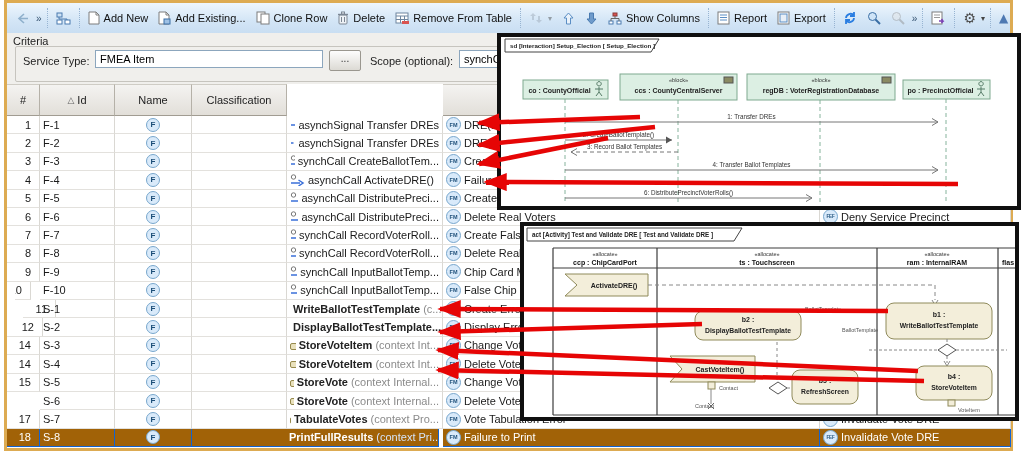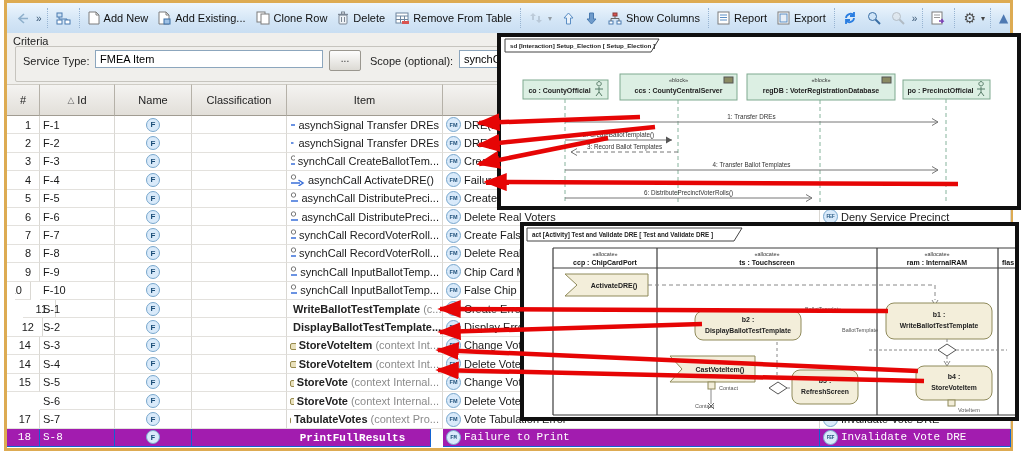--- a/index.html
+++ b/index.html
@@ -33,21 +33,21 @@
   .th{position:absolute;top:0;height:32px;box-sizing:border-box;
       background:linear-gradient(#f4f3f1,#e2dfd9);border-right:1px solid #b5b1a8;border-bottom:1px solid #a19c92;
       border-top:1px solid #cfccc5;display:flex;align-items:center;justify-content:center;font-size:11px;color:#222;gap:3px;}
   .sort-tri{font-size:9px;color:#666;}
   .tbody{top:116px;height:332px;}
   .trow{position:absolute;left:0;width:1004px;}
   .td{position:absolute;top:0;height:100%;box-sizing:border-box;border-right:1px solid #dad8d3;
       border-bottom:1px solid #e3e1dd;display:flex;align-items:center;font-size:11px;color:#1a1a1a;
       padding:0 3px;overflow:hidden;white-space:nowrap;gap:3px;}
   .td.num{justify-content:flex-end;padding-right:8px;}
-  .trow.selected .td{background:#a21caf;color:#fff;border-color:#1263d2;font-family:Liberation Mono, monospace;}
+  .trow.selected .td{background:#a16207;color:#fff;border-color:#1263d2;}
   .trow.selected .suffix{color:#d5e3f8;}
   .suffix{color:#8b8b8b;}
   .bname{font-weight:bold;color:#222;}
   .trow.selected .bname{color:#fff;}
   .ci{display:inline-flex;align-items:center;justify-content:center;border-radius:50%;
       background:#d9eafa;border:1px solid #78a7cd;color:#1d4f79;font-weight:bold;flex:none;}
   .ci.f{width:12px;height:12px;font-size:8px;}
   .ci.fm{width:13px;height:13px;font-size:5.5px;}
   .ci.fef{width:13px;height:13px;font-size:4.5px;letter-spacing:-.2px;}
   
@@ -223,23 +223,20 @@
       <div class="th" style="left: 33px; width: 75px;">
         <span class="sort-tri">△</span>
         <span>Id</span>
       </div>
       <div class="th" style="left: 185px; width: 95px;">
         <span>Classification</span>
       </div>
       <div class="th" style="left: 108px; width: 77px;">
         <span>Name</span>
       </div>
-      <div class="th" style="left: 280px; width: 156px;">
-        <span>Item</span>
-      </div>
       <div class="th" style="left: 436px; width: 377px;">
         <span></span>
       </div>
       <div class="th" style="left: 813px; width: 191px;">
         <span></span>
       </div>
     </div>
   <div class="tbody">
       <div class="trow" style="top: 0px; height: 18.4px;">
         <div class="td num" style="left: 0px; width: 33px;">1</div>
@@ -601,21 +598,21 @@
           <span>Invalidate Vote DRE</span>
         </div>
       </div>
       <div class="trow selected" style="top: 312.8px; height: 18.4px;">
         <div class="td num" style="left: 0px; width: 33px;">18</div>
         <div class="td" style="left: 33px; width: 75px;">S-8</div>
         <div class="td" style="justify-content: center; left: 108px; width: 77px;">
           <span class="ci f">F</span>
         </div>
         <div class="td" style="left: 185px; width: 95px;"></div>
-        <div class="td" style="left: 268px; width: 156px; flex-direction: column;">
+        <div class="td" style="left: 276px; width: 156px;">
           <svg width="15" height="11">
             <rect x="0.5" y="3.5" width="8" height="6" rx="1.5" fill="#e9e1bd" stroke="#96894d"></rect>
             <rect x="6.5" y="0.5" width="8" height="6" rx="1.5" fill="#f6f1dc" stroke="#96894d"></rect>
           </svg>
           <span class="bname">PrintFullResults</span>
           <span class="suffix">(context Pri...</span>
         </div>
         <div class="td" style="left: 436px; width: 377px;">
           <span class="ci fm">FM</span>
           <span>Failure to Print</span>

